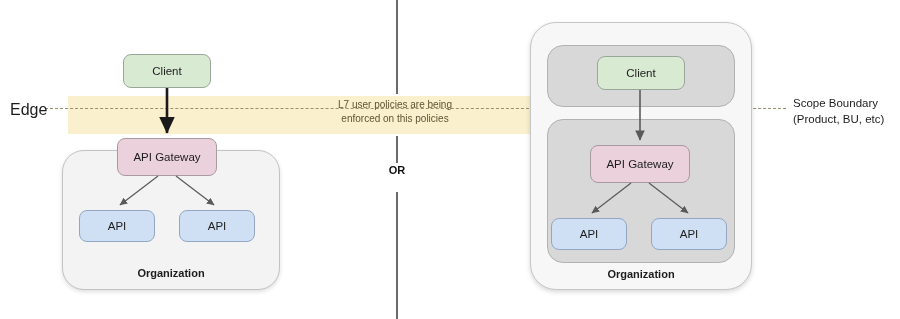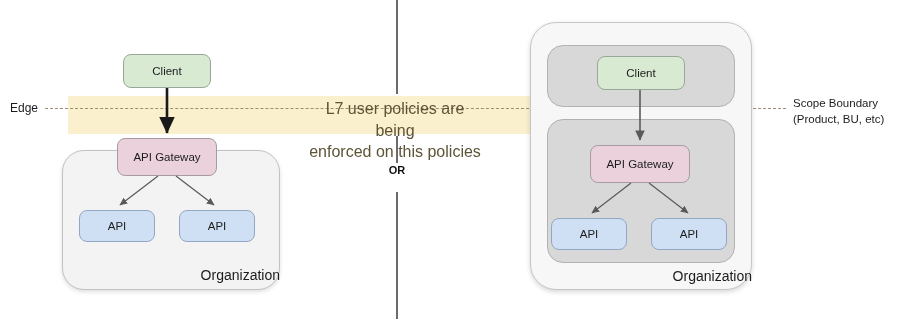--- a/index.html
+++ b/index.html
@@ -87,49 +87,49 @@
     border-radius: 26px;
     box-shadow: 0 2px 5px rgba(0,0,0,0.16);
   }
   .inner-zone {
     box-sizing: border-box;
     background: #d8d8d8;
     border: 1px solid #b2b2b2;
     border-radius: 16px;
   }
   .org-label {
-    font-size: 14px;
-    font-weight: normal;
-    color: #1c1c1c;
-    text-align: right;
+    font-size: 11px;
+    font-weight: bold;
+    color: #1c1c1c;
+    text-align: center;
     width: 100%;
   }
   .band-text {
-    font-size: 16px;
+    font-size: 10px;
     color: #5d5436;
     text-align: center;
     line-height: 1.35;
     width: 180px;
   }
   .or-text {
     font-size: 11px;
     font-weight: bold;
     color: #111111;
     text-align: center;
     width: 40px;
   }
   .scope-text {
     font-size: 11.5px;
     color: #1c1c1c;
     text-align: left;
     line-height: 1.4;
     width: 110px;
   }
   .edge-text {
-    font-size: 12px;
+    font-size: 16px;
     color: #1c1c1c;
   }
 
   svg.overlay {
     position: absolute;
     left: 0;
     top: 0;
     width: 900px;
     height: 319px;
     pointer-events: none;

